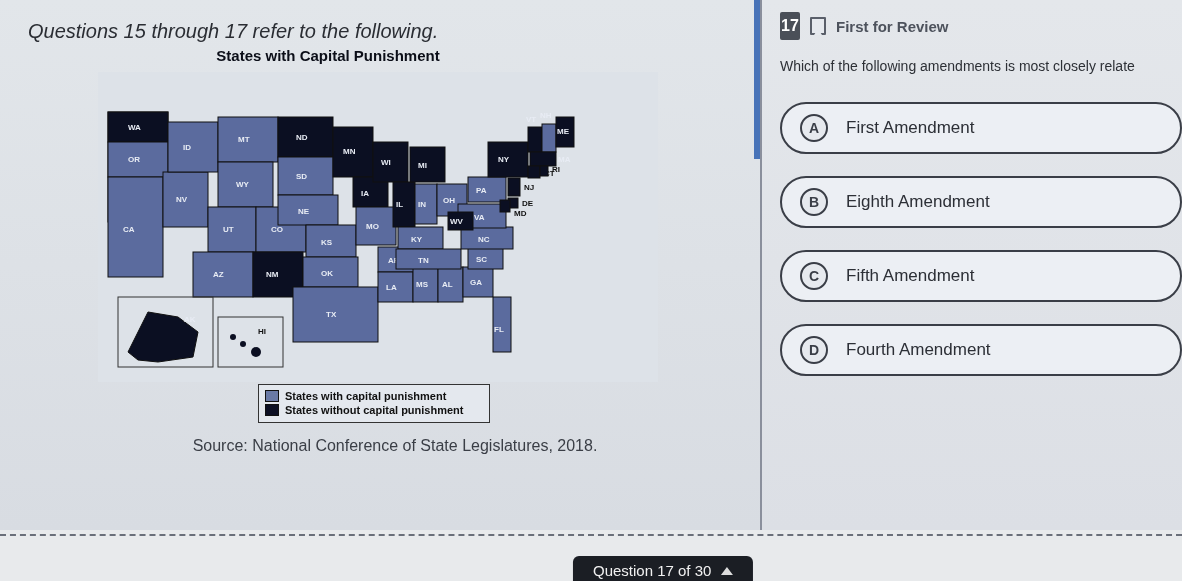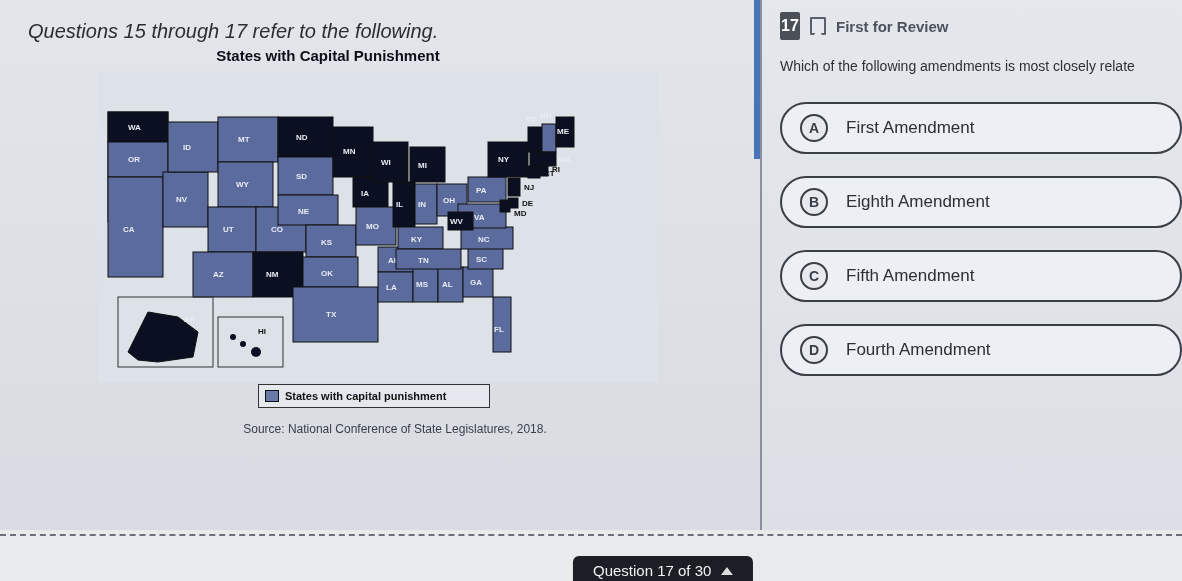--- a/index.html
+++ b/index.html
@@ -68,21 +68,21 @@
       font-size: 11px;
       font-weight: 600;
       color: #111;
     }
     .legend-row { display:flex; align-items:center; gap:6px; line-height:1.3; }
     .swatch { width:14px; height:12px; border:1px solid #111; }
     .swatch-with { background:#6a7aa6; }
     .swatch-without { background:#0d1024; }
     .source-line {
       text-align: center;
-      font-size: 12px;
+      font-size: 16px;
       color: #3a3e46;
       margin-top: 14px;
       margin-left: 30px;
     }
     .caption-line {
       font-weight: 700;
       font-size: 17px;
       color: #222;
       margin-top: 20px;
       margin-left: 120px;
@@ -278,20 +278,24 @@
           <text class="st-dark" x="160" y="262">HI</text>
         </g>
       </svg>
     </div>
 
     <div class="legend">
       <div class="legend-row">
         <span class="swatch swatch-with"></span>
         <span>States with capital punishment</span>
       </div>
+      <div class="legend-row">
+        <span class="swatch swatch-without"></span>
+        <span>States without capital punishment</span>
+      </div>
     </div>
 
     <div class="source-line">Source: National Conference of State Legislatures, 2018.</div>
     <div class="left-scroll-indicator"></div>
   </div>
 
   <div class="right-panel">
     <div class="q-header">
       <div class="q-number">17</div>
       <div class="bookmark"></div>

